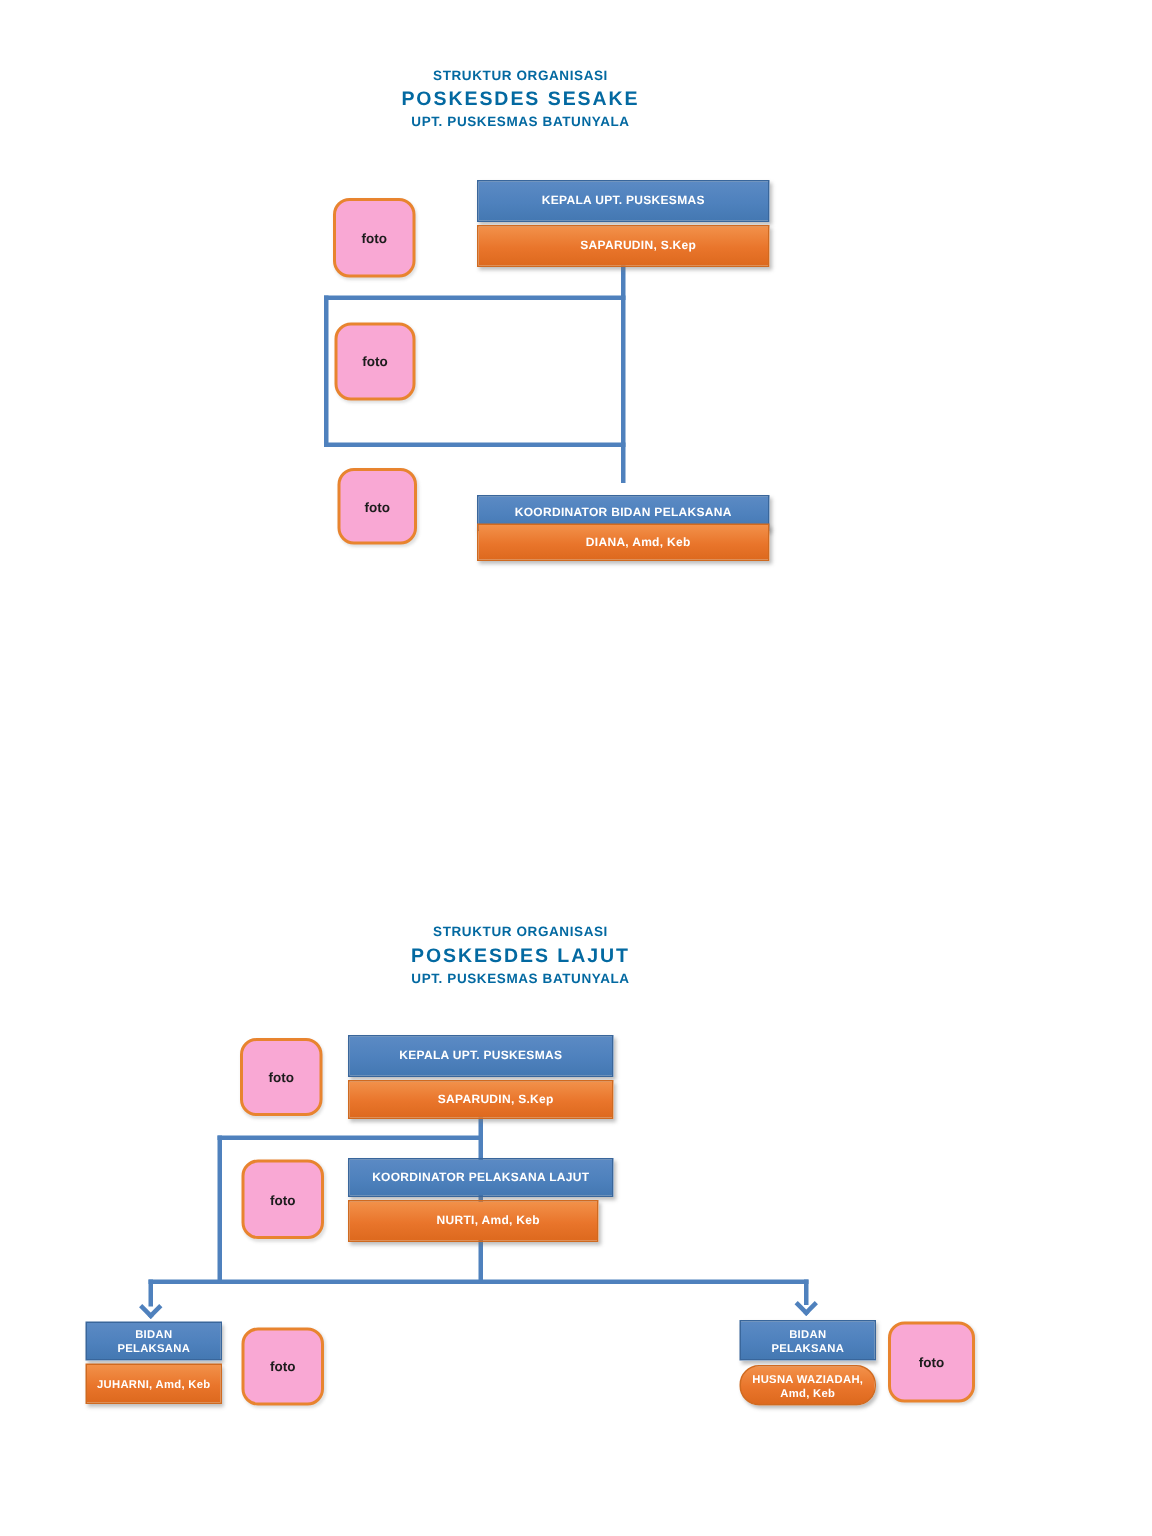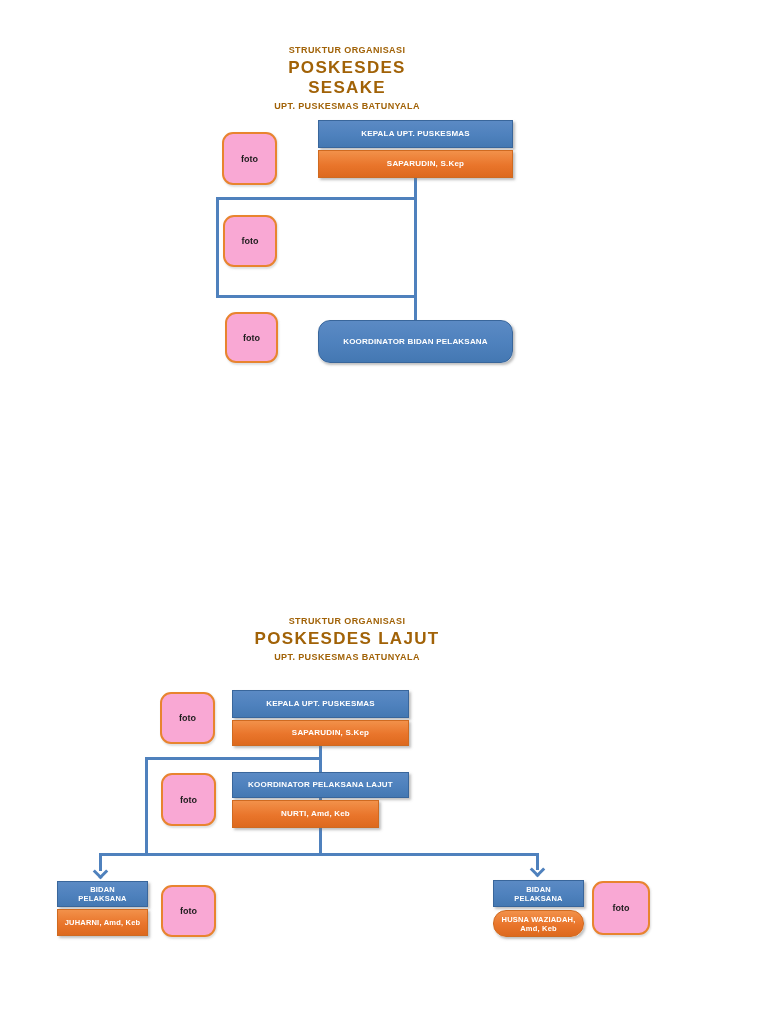--- a/index.html
+++ b/index.html
@@ -10,24 +10,24 @@
     background: #ffffff;
     overflow: hidden;
     font-family: "Liberation Sans", sans-serif;
   }
 
   
   .chart-title {
     position: absolute;
     width: 200px;
     text-align: center;
-    color: #a16207;
+    color: #0369a1;
   }
   .chart-title .t1 { font-size: 9px;  font-weight: bold; letter-spacing: 0.4px; }
-  .chart-title .t2 { font-size: 17px; font-weight: bold; letter-spacing: 1.3px; margin: 3px 0 3px 0; }
+  .chart-title .t2 { font-size: 13px; font-weight: bold; letter-spacing: 1.3px; margin: 3px 0 3px 0; }
   .chart-title .t3 { font-size: 9px;  font-weight: bold; letter-spacing: 0.4px; }
 
   
   .hline, .vline {
     position: absolute;
     background: #4f81bd;
     z-index: 1;
   }
   .chev {
     position: absolute;
@@ -99,21 +99,22 @@
   <div class="vline" style="left:216px; top:197px; width:3px; height:101px;"></div>
   <div class="hline" style="left:216px; top:295px; width:201px; height:3px;"></div>
 
   <div class="photo" style="left:222px; top:132px; width:55px; height:53px;">foto</div>
   <div class="role" style="left:318px; top:120px; width:195px; height:28px;">KEPALA  UPT. PUSKESMAS</div>
   <div class="name" style="left:318px; top:150px; width:195px; height:28px;">SAPARUDIN, S.Kep</div>
 
   <div class="photo" style="left:223px; top:215px; width:54px; height:52px;">foto</div>
 
   <div class="photo" style="left:225px; top:312px; width:53px; height:51px;">foto</div>
-  <div class="role" style="left:318px; top:320px; width:195px; height:43px;border-radius:12px;">KOORDINATOR BIDAN PELAKSANA</div>
+  <div class="role" style="left:318px; top:330px; width:195px; height:24px;">KOORDINATOR BIDAN PELAKSANA</div>
+  <div class="name" style="left:318px; top:349px; width:195px; height:25px;">DIANA, Amd, Keb</div>
 
   <div class="chart-title" style="left:247px; top:616px;">
     <div class="t1">STRUKTUR ORGANISASI</div>
     <div class="t2">POSKESDES LAJUT</div>
     <div class="t3">UPT. PUSKESMAS BATUNYALA</div>
   </div>
 
   <div class="vline" style="left:319px; top:745px; width:3px; height:110px;"></div>
   <div class="hline" style="left:145px; top:757px; width:177px; height:3px;"></div>
   <div class="vline" style="left:145px; top:757px; width:3px; height:99px;"></div>
@@ -122,21 +123,21 @@
   <div class="chev" style="left:95px; top:866px;"></div>
   <div class="vline" style="left:536px; top:853px; width:3px; height:17px;"></div>
   <div class="chev" style="left:532px; top:864px;"></div>
 
   <div class="photo" style="left:160px; top:692px; width:55px; height:52px;">foto</div>
   <div class="role" style="left:232px; top:690px; width:177px; height:28px;">KEPALA  UPT. PUSKESMAS</div>
   <div class="name" style="left:232px; top:720px; width:177px; height:26px;">SAPARUDIN, S.Kep</div>
 
   <div class="photo" style="left:161px; top:773px; width:55px; height:53px;">foto</div>
   <div class="role" style="left:232px; top:772px; width:177px; height:26px;">KOORDINATOR PELAKSANA LAJUT</div>
-  <div class="name" style="left:232px; top:800px; width:147px; height:28px;">NURTI, Amd, Keb</div>
+  <div class="name" style="left:232px; top:800px; width:167px; height:28px;">NURTI, Amd, Keb</div>
 
   <div class="role small" style="left:57px; top:881px; width:91px; height:26px;">BIDAN PELAKSANA</div>
   <div class="name small" style="left:57px; top:909px; width:91px; height:27px; padding:0 6px;">JUHARNI, Amd, Keb</div>
   <div class="photo" style="left:161px; top:885px; width:55px; height:52px;">foto</div>
 
   <div class="role small" style="left:493px; top:880px; width:91px; height:27px;">BIDAN PELAKSANA</div>
   <div class="name small" style="left:493px; top:910px; width:91px; height:27px; padding:0 6px;border-radius:13px;">HUSNA WAZIADAH, Amd, Keb</div>
   <div class="photo" style="left:592px; top:881px; width:58px; height:54px;">foto</div>
 
 </div>

